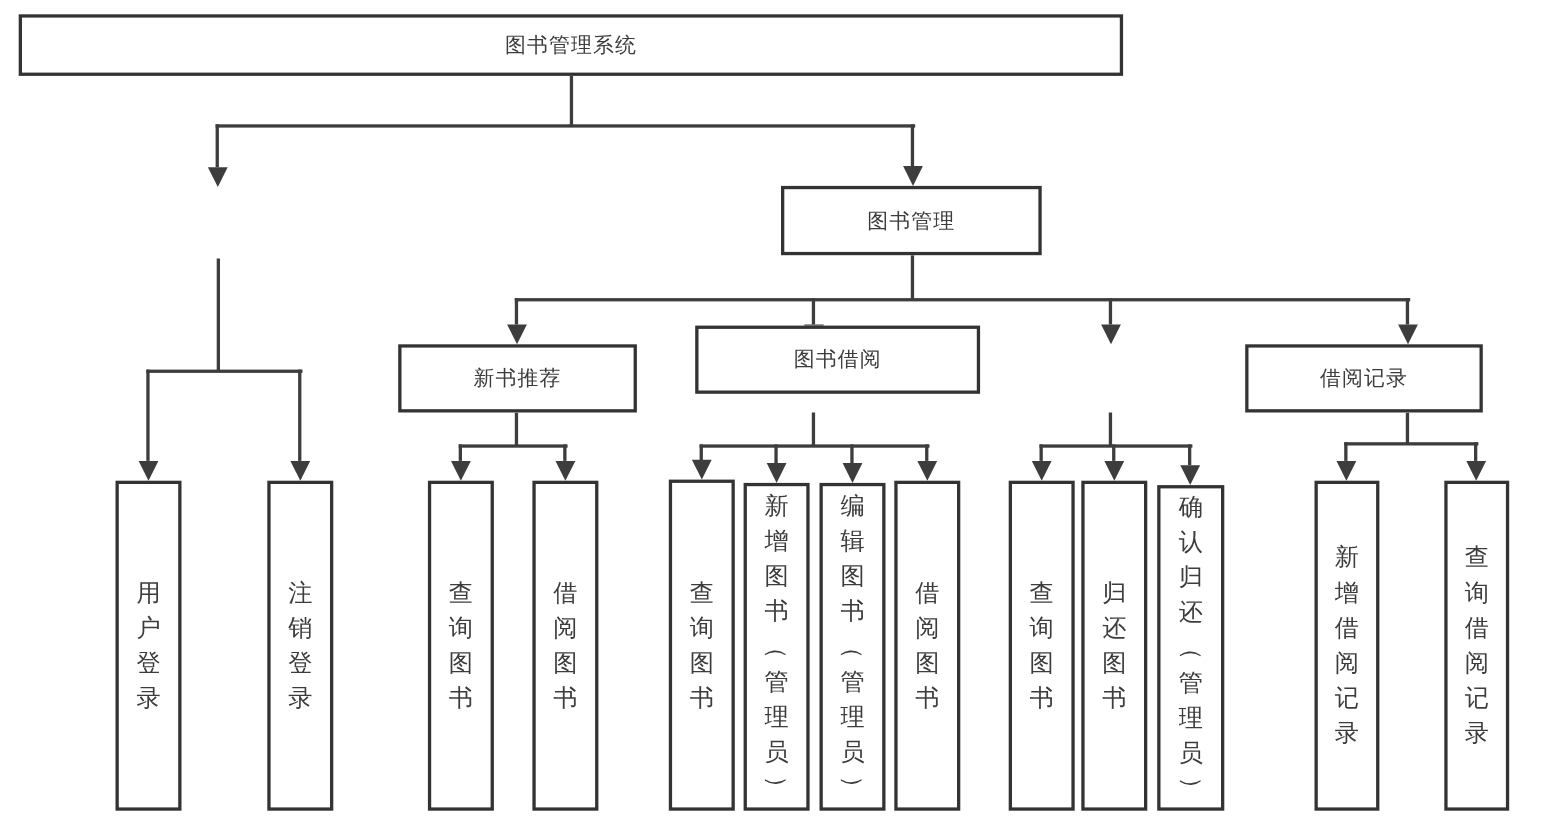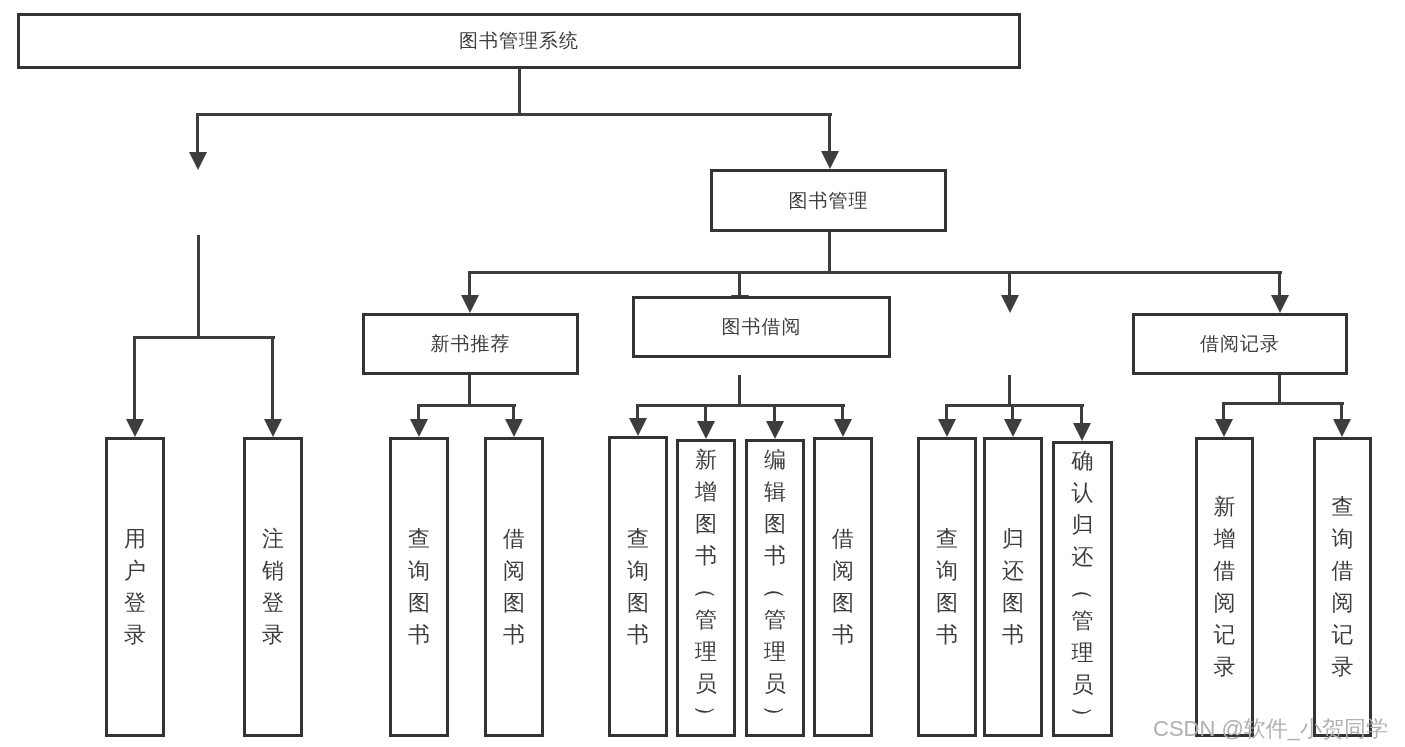--- a/index.html
+++ b/index.html
@@ -230,15 +230,14 @@
     <span class="vlabel">
         <span>查</span>
         <span>询</span>
         <span>借</span>
         <span>阅</span>
         <span>记</span>
         <span>录</span>
       </span>
   </div>
 
-  <div class="watermark">CSDN @软件_小贺同学</div>
 
 </div>
 
 </body></html>

